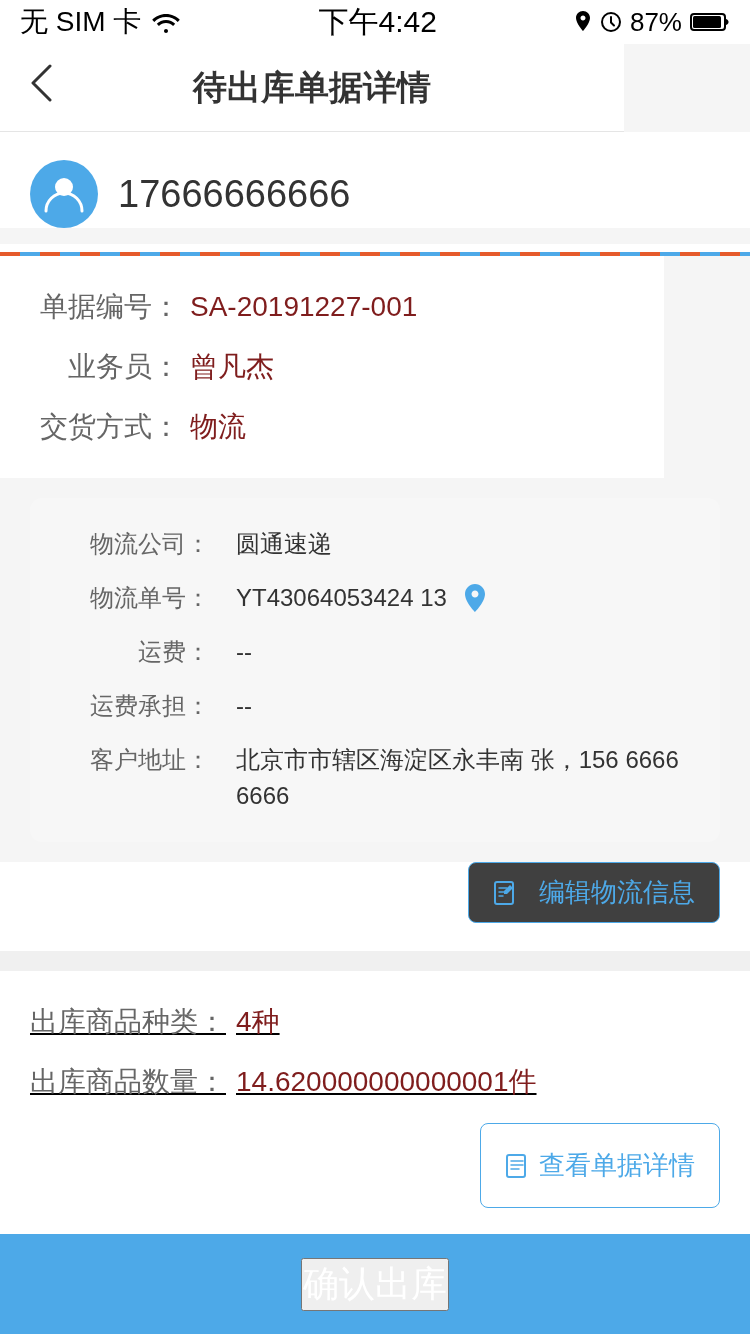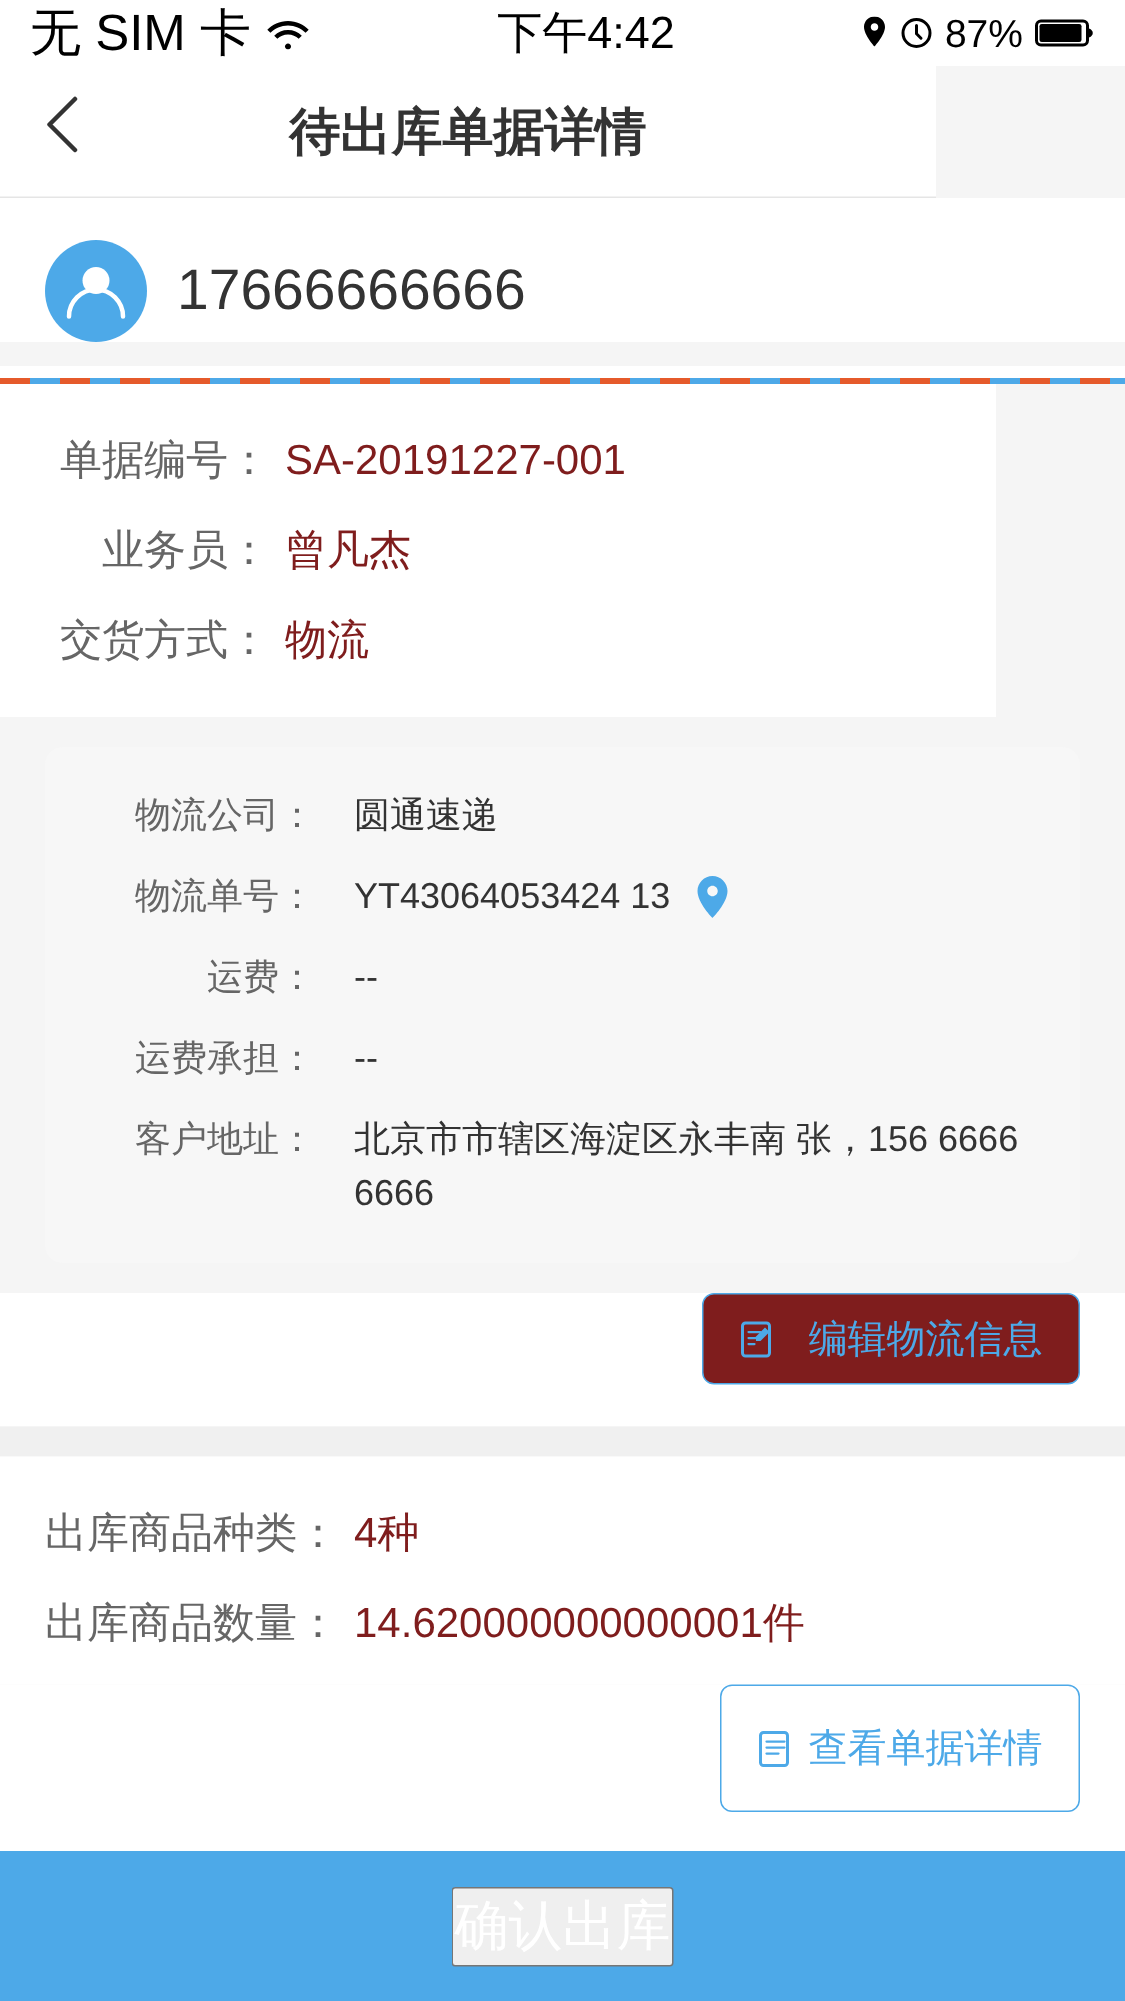--- a/index.html
+++ b/index.html
@@ -21,21 +21,21 @@
       display: flex;
       align-items: center;
       justify-content: space-between;
       padding: 0 20px;
       font-size: 28px;
     }
     .status-left {
       display: flex;
       align-items: center;
       gap: 10px;
-      font-size: 34px;
+      font-size: 28px;
       color: #000;
     }
     .status-center {
       font-size: 30px;
       font-weight: 500;
       color: #000;
     }
     .status-right {
       display: flex;
       align-items: center;
@@ -201,40 +201,41 @@
     .edit-btn {
       display: flex;
       align-items: center;
       gap: 20px;
       border: 1.5px solid #4da9e8;
       border-radius: 8px;
       padding: 12px 24px;
       color: #4da9e8;
       font-size: 26px;
       cursor: pointer;
-      background: #7f1d1d;
+      background: #404040;
     }
     .edit-btn svg {
       width: 26px;
       height: 26px;
       fill: #4da9e8;
     }
 
     
     .section-divider {
       width: 750px;
       height: 20px;
       background: #f0f0f0;
     }
 
     
     .goods-section {
       width: 750px;
       background: #fff;
       padding: 30px 30px 20px 30px;
+      text-decoration: underline;
     }
 
     
     .view-detail-btn-row {
       width: 750px;
       background: #fff;
       display: flex;
       justify-content: flex-end;
       padding: 0 30px 28px 30px;
     }

